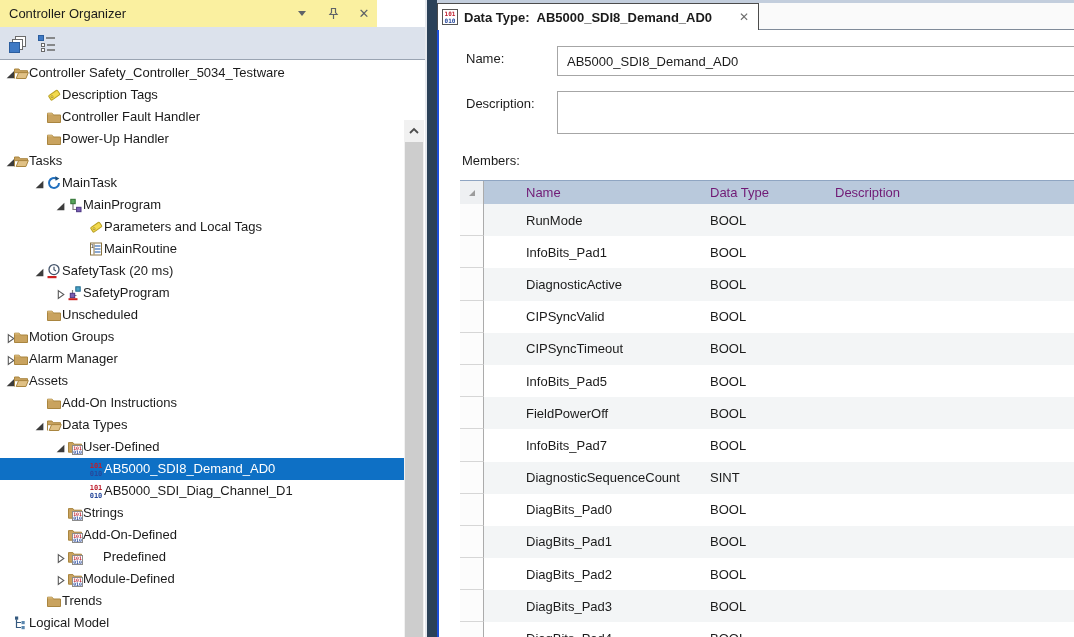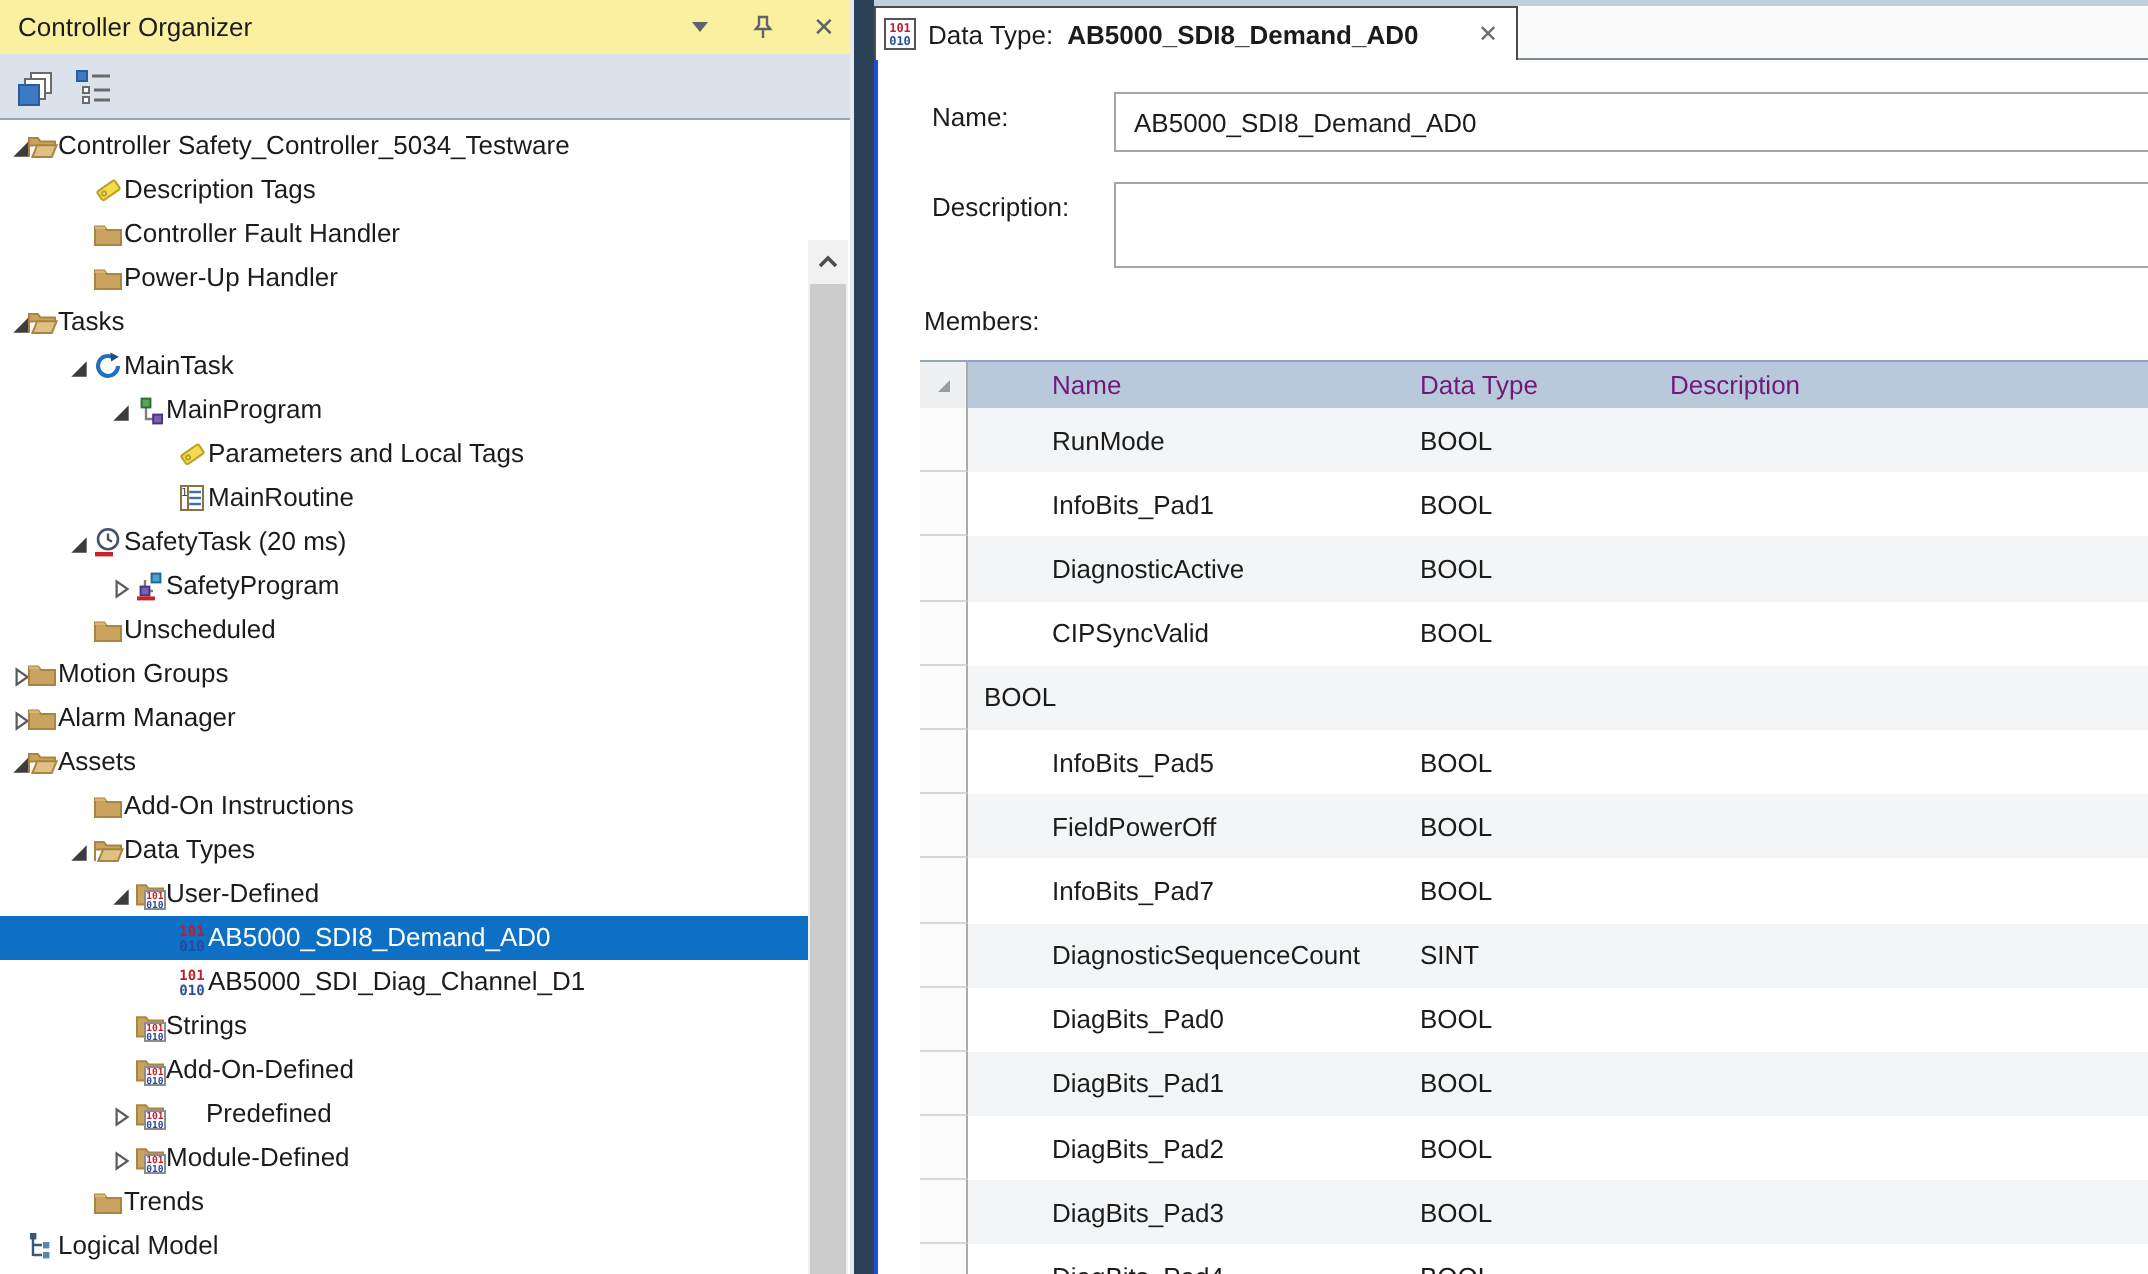--- a/index.html
+++ b/index.html
@@ -3,21 +3,21 @@
 <meta charset="utf-8">
 <style>
   html,body{margin:0;padding:0;background:#9aa0a8;}
   .app{
     position:relative;width:1074px;height:637px;overflow:hidden;
     background:#fff;font-family:"Liberation Sans",sans-serif;font-size:13px;color:#1b1b1b;
     -webkit-font-smoothing:antialiased;
   }
   
   .left-panel{position:absolute;left:0;top:0;width:425px;height:637px;background:#fff;}
-  .lp-title{position:absolute;left:0;top:0;width:425px;height:27px;background:#FAF0A0;
+  .lp-title{position:absolute;left:0;top:0;width:377px;height:27px;background:#FAF0A0;
     display:flex;align-items:center;text-align:right;}
   .lp-title-text{margin-left:9px;color:#1b1b1b;}
   .lp-title-btns{position:absolute;right:4px;top:0;height:27px;display:flex;align-items:center;gap:13px;}
   .tb-btn{width:18px;height:18px;display:flex;align-items:center;justify-content:center;cursor:default;}
   .caret-down{width:0;height:0;border-left:4.5px solid transparent;border-right:4.5px solid transparent;border-top:5px solid #5f6368;}
   .close-x{color:#5f6368;font-size:13px;line-height:13px;}
   .lp-toolbar{position:absolute;left:0;top:27px;width:425px;height:33px;background:#DCE2EC;border-bottom:1px solid #9aa4b2;box-sizing:border-box;}
   .lp-toolbar .icon-btn{position:absolute;top:6px;width:22px;height:22px;display:flex;align-items:center;justify-content:center;}
   .lp-tree{position:absolute;left:0;top:60px;width:425px;bottom:0;background:#fff;overflow:hidden;}
   .tree-rows{position:absolute;left:0;top:2px;right:11px;}
@@ -34,21 +34,21 @@
   
   .splitter{position:absolute;left:425px;top:0;width:12px;height:637px;background:#2B4158;border-left:2px solid #e6e9ee;box-sizing:border-box;}
   
   .right-panel{position:absolute;left:437px;top:0;width:637px;height:637px;background:#fff;}
   .rp-topstrip{position:absolute;left:0;top:0;right:0;height:3px;background:#c3cedd;}
   .rp-tabstrip{position:absolute;left:0;top:3px;right:0;height:27px;background:#fafafa;border-bottom:1px solid #808b99;box-sizing:border-box;}
   .doc-tab{position:absolute;left:0;top:0;width:322px;height:27px;background:#fff;
     border:1px solid #4c4c4c;border-bottom:none;box-sizing:border-box;z-index:2;
     display:flex;align-items:center;}
   .doc-tab .tab-icon{margin-left:4px;width:16px;height:16px;}
-  .doc-tab .tab-prefix{margin-left:6px;font-weight:normal;}
+  .doc-tab .tab-prefix{margin-left:6px;font-weight:bold;}
   .doc-tab .tab-title{margin-left:7px;font-weight:bold;}
   .doc-tab .tab-close{margin-left:auto;margin-right:9px;color:#6e6e6e;font-size:12px;}
   .rp-body{position:absolute;left:0;top:30px;right:0;bottom:0;background:#fff;border-left:2px solid #1d4ed8;box-sizing:border-box;}
   .fld-label{position:absolute;color:#1b1b1b;}
   .txt-input{position:absolute;background:#fff;border:1px solid #a6a6a6;box-sizing:border-box;
     font-family:"Liberation Sans",sans-serif;font-size:13px;color:#1b1b1b;padding:0 0 0 9px;outline:none;}
   .txt-area{position:absolute;background:#fff;border:1px solid #a6a6a6;box-sizing:border-box;
     font-family:"Liberation Sans",sans-serif;font-size:13px;color:#1b1b1b;padding:3px 0 0 9px;outline:none;resize:none;}
   
   .mtable{position:absolute;left:21px;top:150px;width:648px;}
@@ -436,20 +436,21 @@
               <div class="rowhdr"></div>
               <div class="cells">
                 <div class="mc-name">CIPSyncValid</div>
                 <div class="mc-type">BOOL</div>
                 <div class="mc-desc"></div>
               </div>
             </div>
             <div class="mrow">
               <div class="rowhdr"></div>
               <div class="cells">
+                <div class="mc-name">CIPSyncTimeout</div>
                 <div class="mc-type">BOOL</div>
                 <div class="mc-desc"></div>
               </div>
             </div>
             <div class="mrow">
               <div class="rowhdr"></div>
               <div class="cells">
                 <div class="mc-name">InfoBits_Pad5</div>
                 <div class="mc-type">BOOL</div>
                 <div class="mc-desc"></div>

